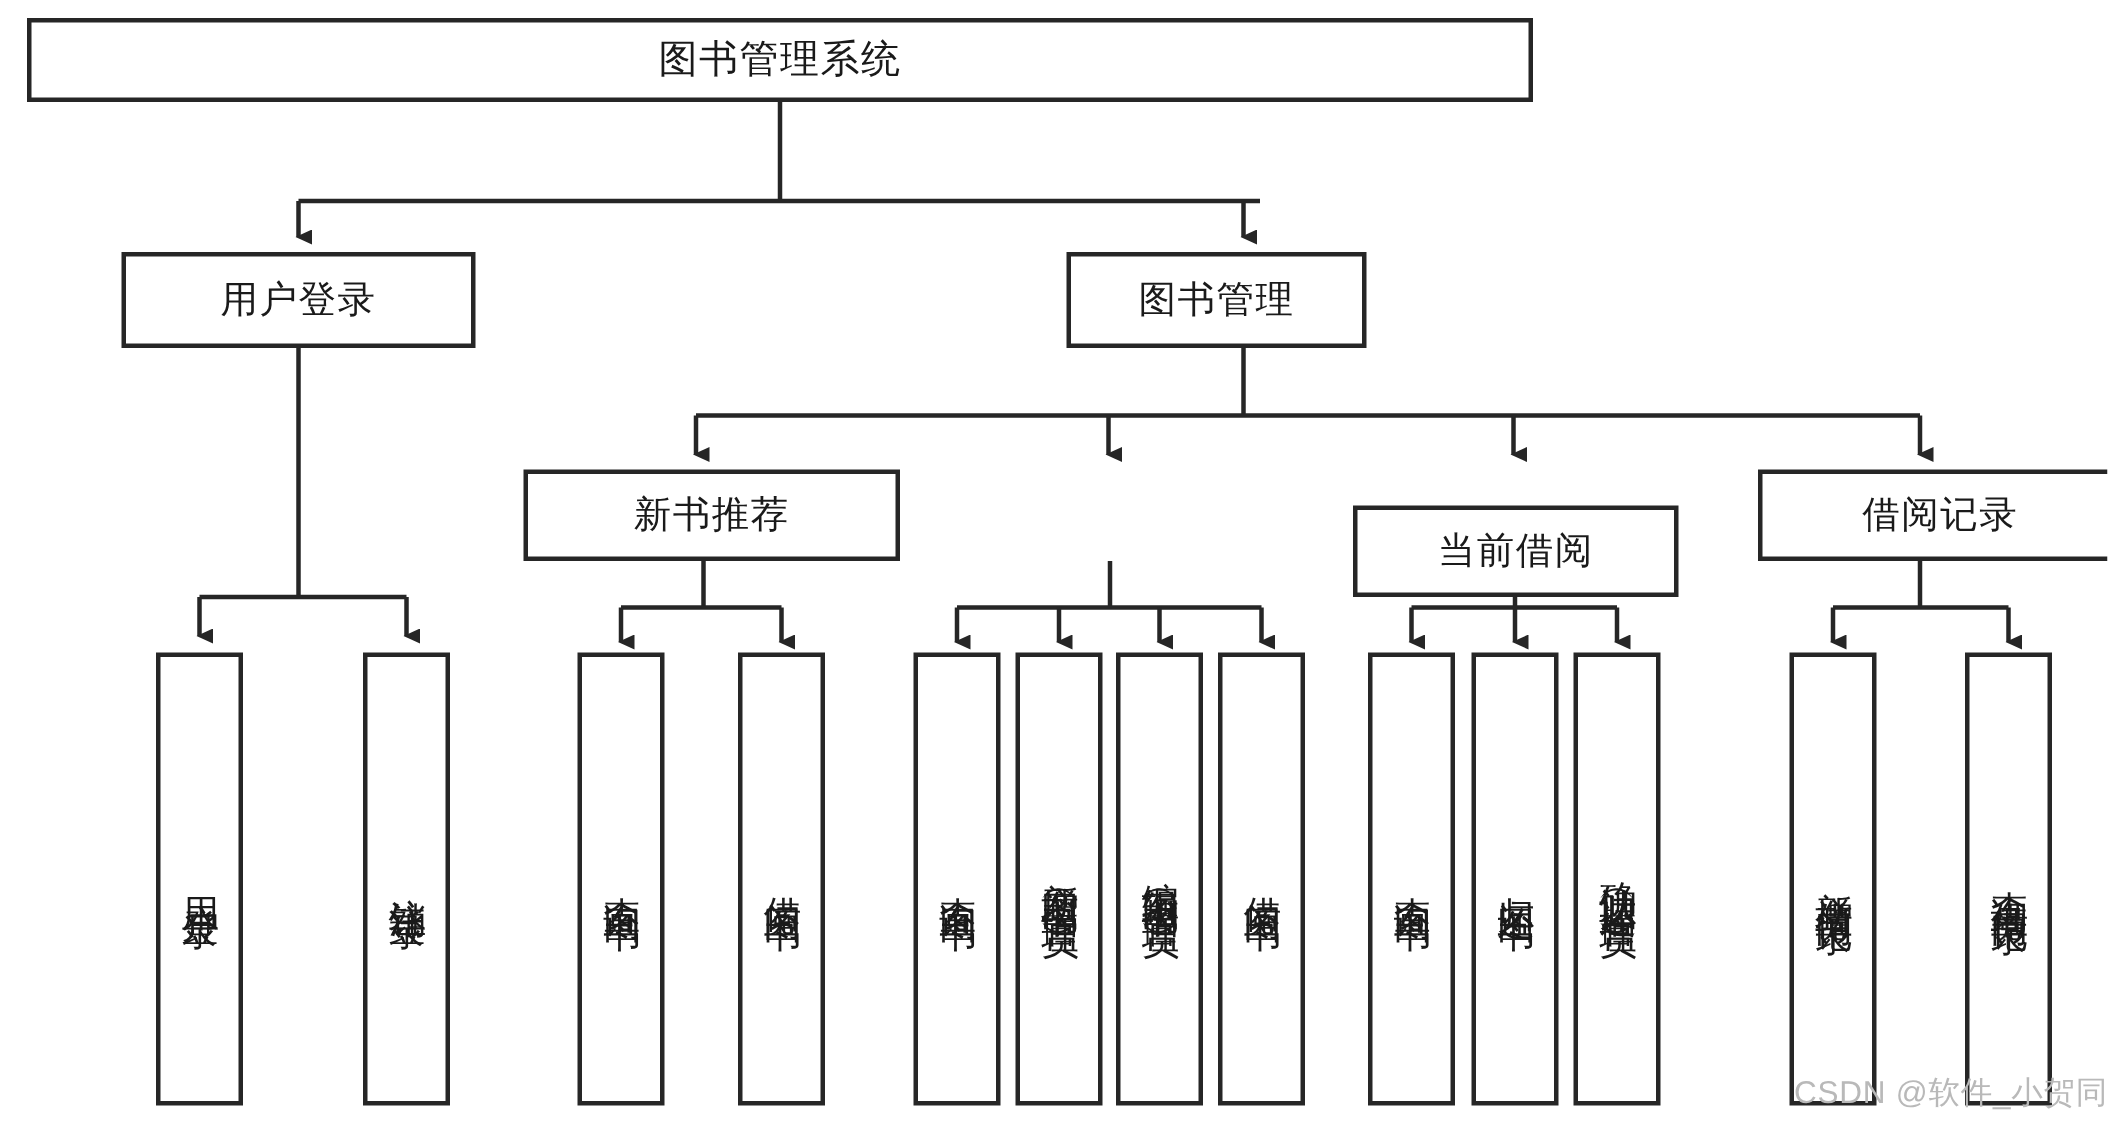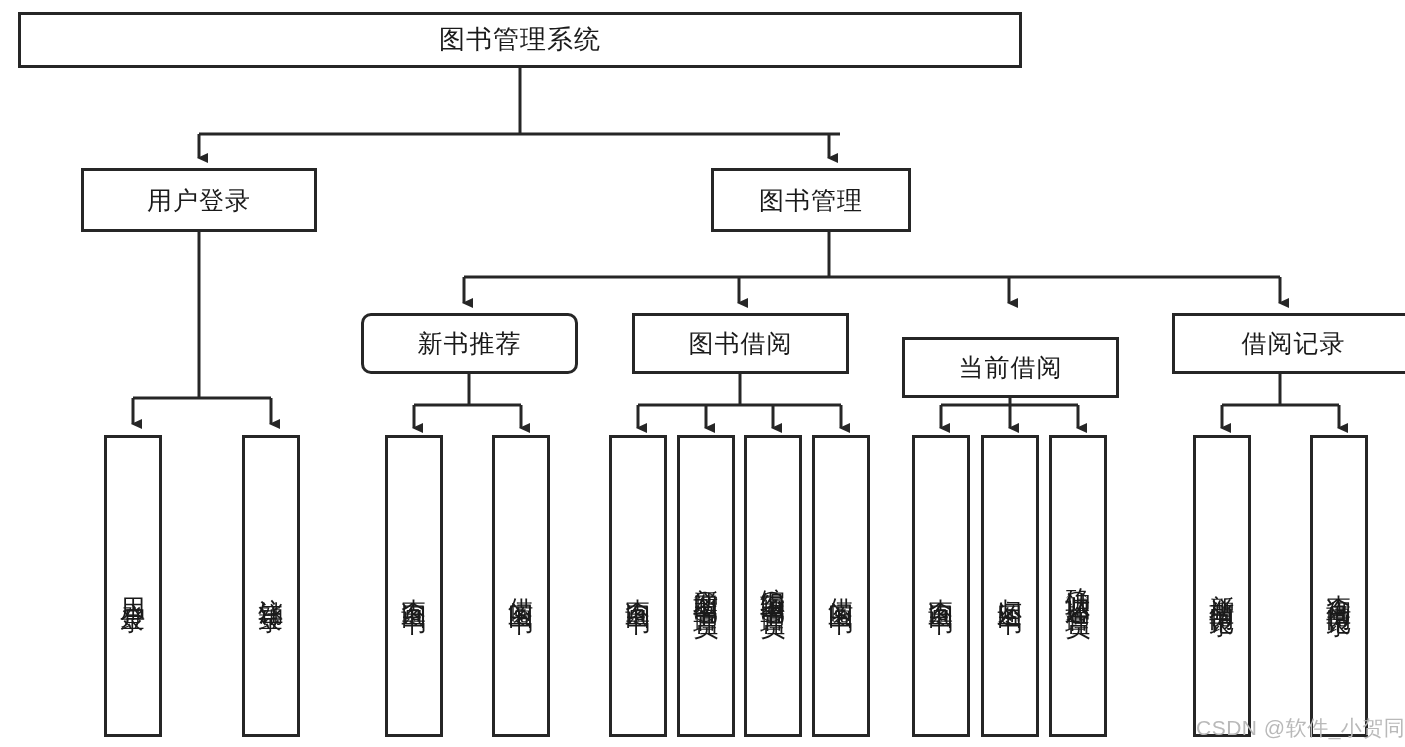--- a/index.html
+++ b/index.html
@@ -126,25 +126,22 @@
     <span class="label">图书管理系统</span>
   </div>
 
   <div class="node l2" style="left:81px; top:168px; width:236px; height:64px;">
     <span class="label">用户登录</span>
   </div>
   <div class="node l2" style="left:711px; top:168px; width:200px; height:64px;">
     <span class="label">图书管理</span>
   </div>
 
-  <div class="node l3" style="left:361px; top:313px; width:217px; height:61px;border-radius:10px;">
+  <div class="node l3" style="left:349px; top:313px; width:251px; height:61px;">
     <span class="label">新书推荐</span>
-  </div>
-  <div class="node l3" style="left:632px; top:313px; width:217px; height:61px;">
-    <span class="label">图书借阅</span>
   </div>
   <div class="node l3" style="left:902px; top:313px; width:217px; height:61px;margin-top:24px;">
     <span class="label">当前借阅</span>
   </div>
   <div class="node l3" style="left:1172px; top:313px; width:243px; height:61px;">
     <span class="label">借阅记录</span>
   </div>
 
   <div class="node leaf" style="left:104px; top:435px; width:58px; height:302px;">
     <span class="label">用户登录</span>

